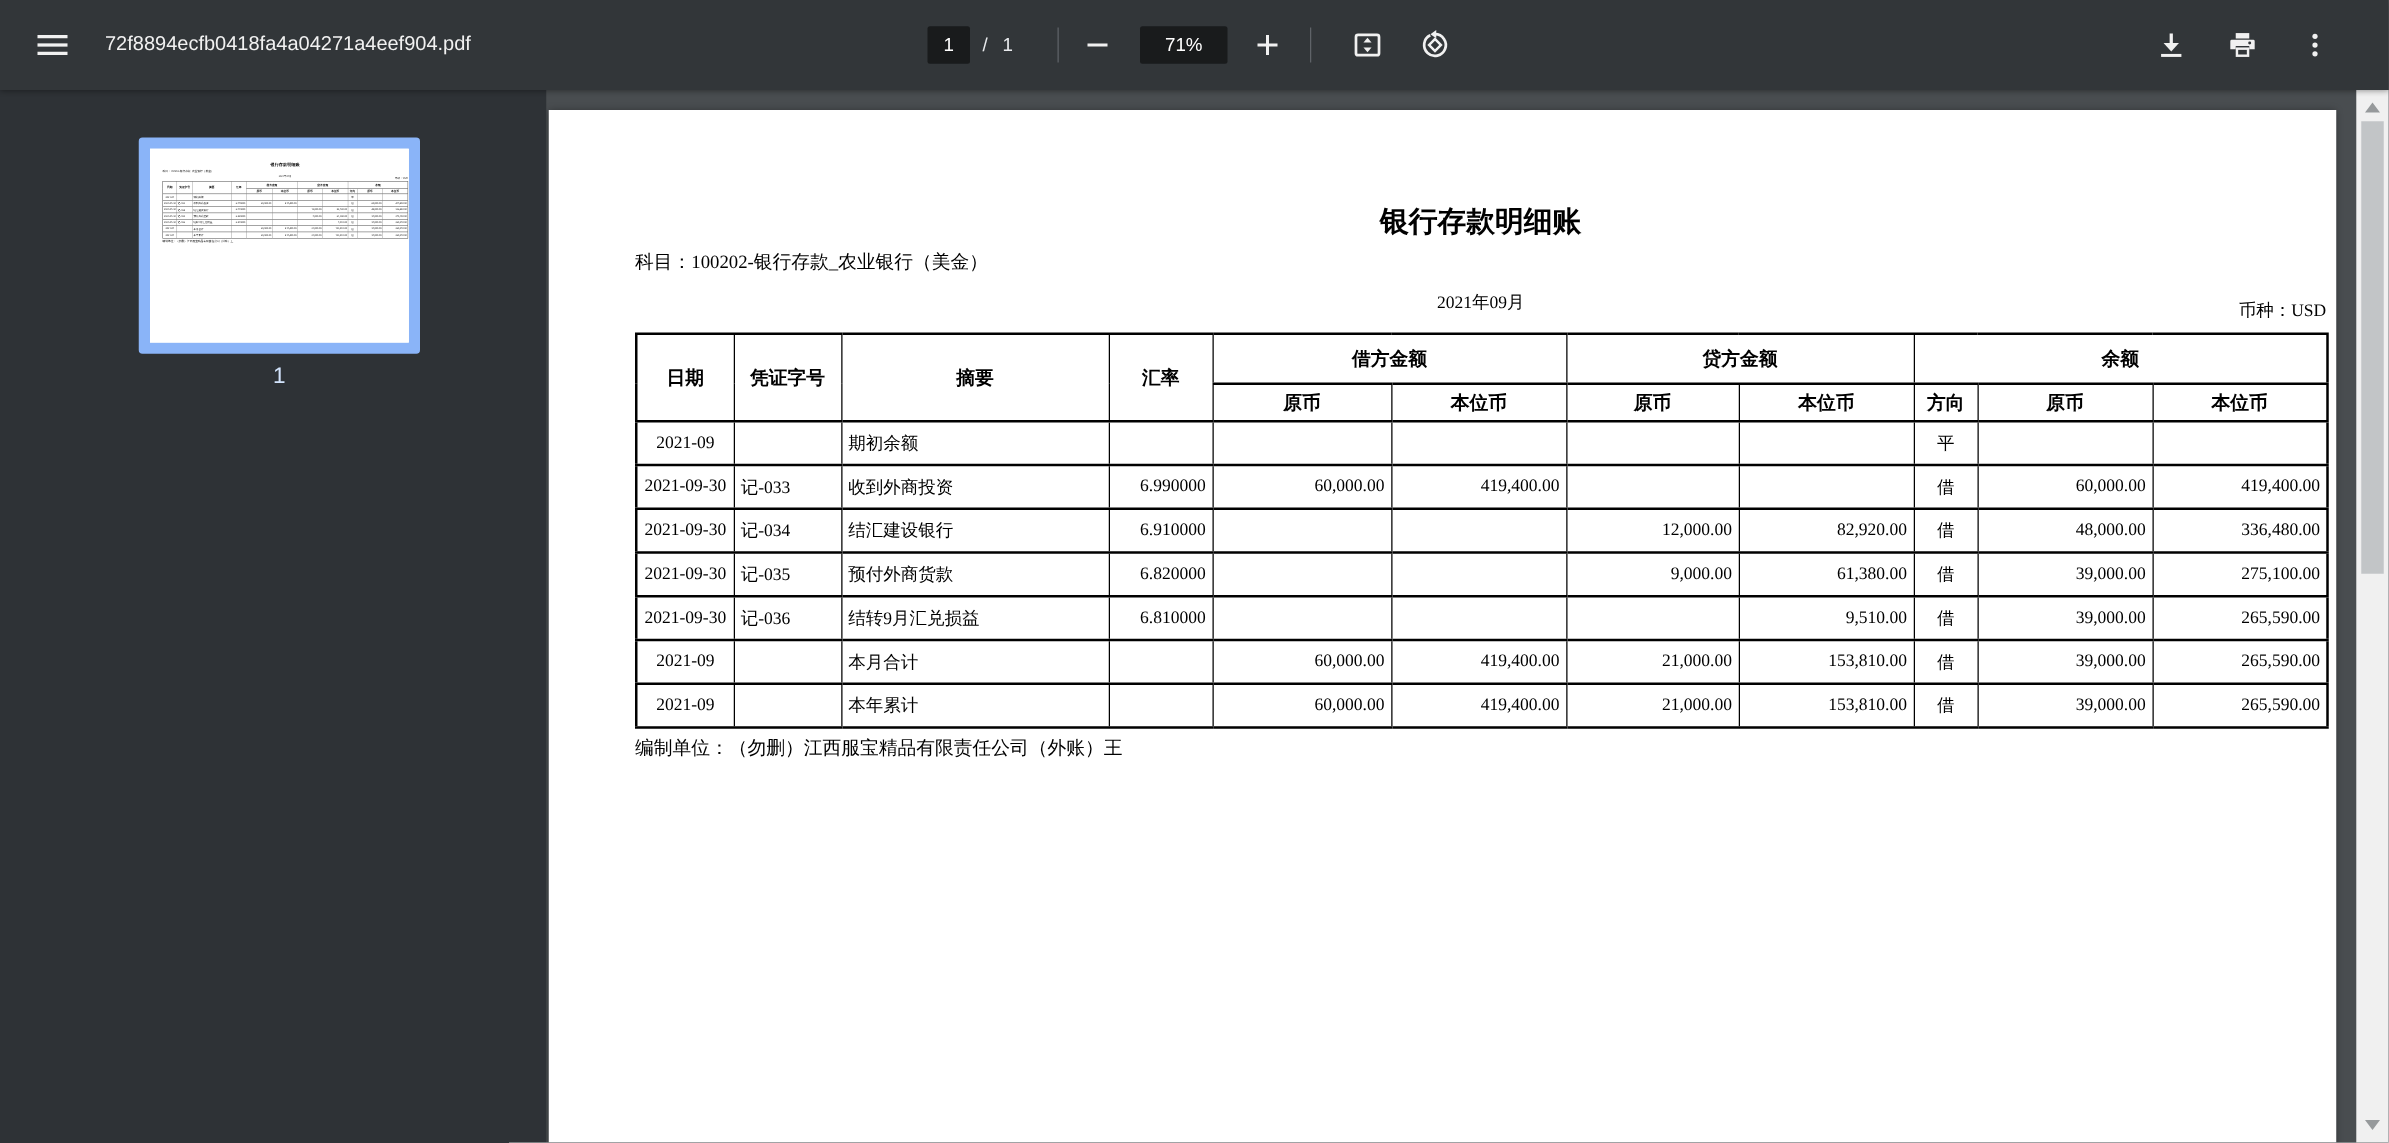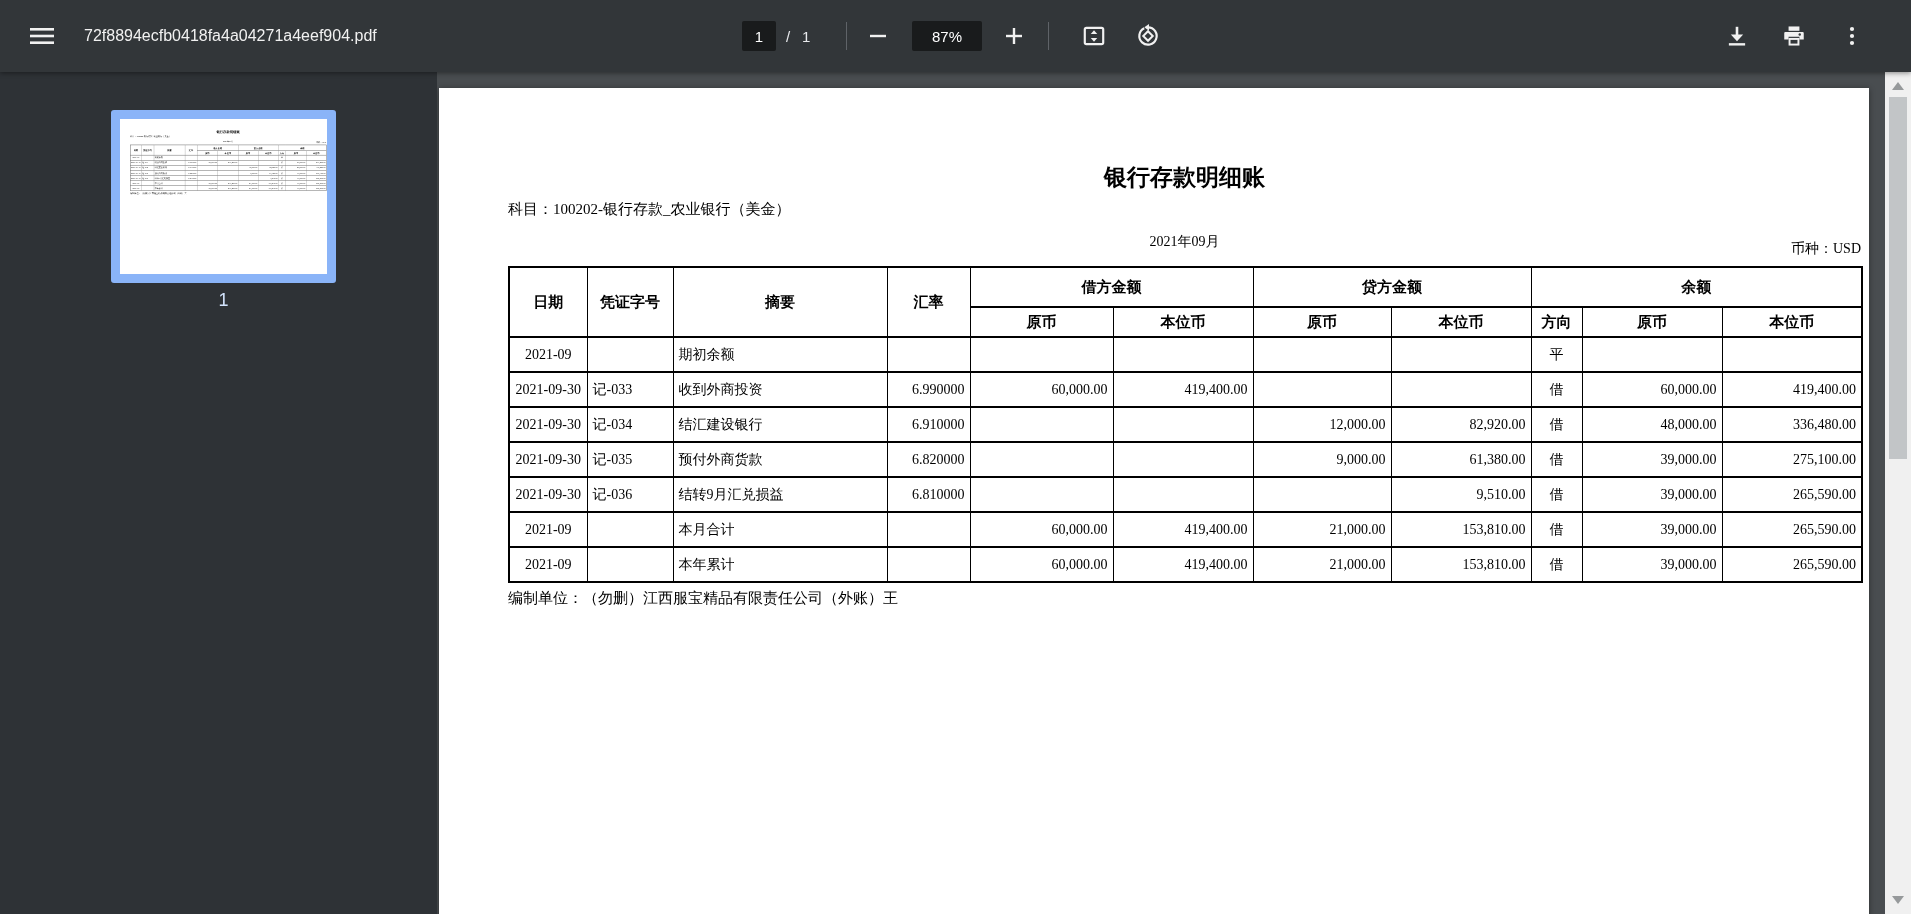--- a/index.html
+++ b/index.html
@@ -146,21 +146,21 @@
     <div class="divider d1"></div>
 
     <button class="tb-btn btn-zoom-out">
       <span>
         <svg width="24" height="24" viewBox="0 0 24 24">
             <rect x="4" y="10.8" width="16" height="2.4" fill="#f1f1f1"></rect>
           </svg>
       </span>
     </button>
 
-    <div class="zoom-box">87%</div>
+    <div class="zoom-box">71%</div>
 
     <button class="tb-btn btn-zoom-in">
       <span>
         <svg width="24" height="24" viewBox="0 0 24 24">
           <rect x="4" y="10.8" width="16" height="2.4" fill="#f1f1f1"></rect>
           <rect x="10.8" y="4" width="2.4" height="16" fill="#f1f1f1"></rect>
         </svg>
       </span>
     </button>
 

